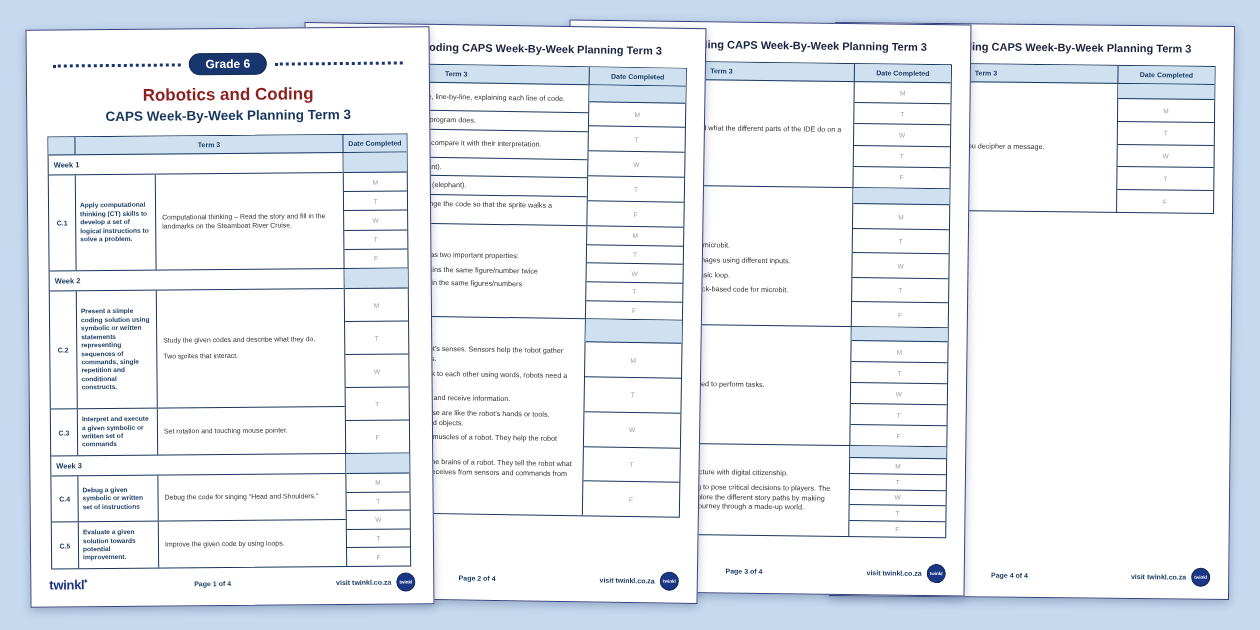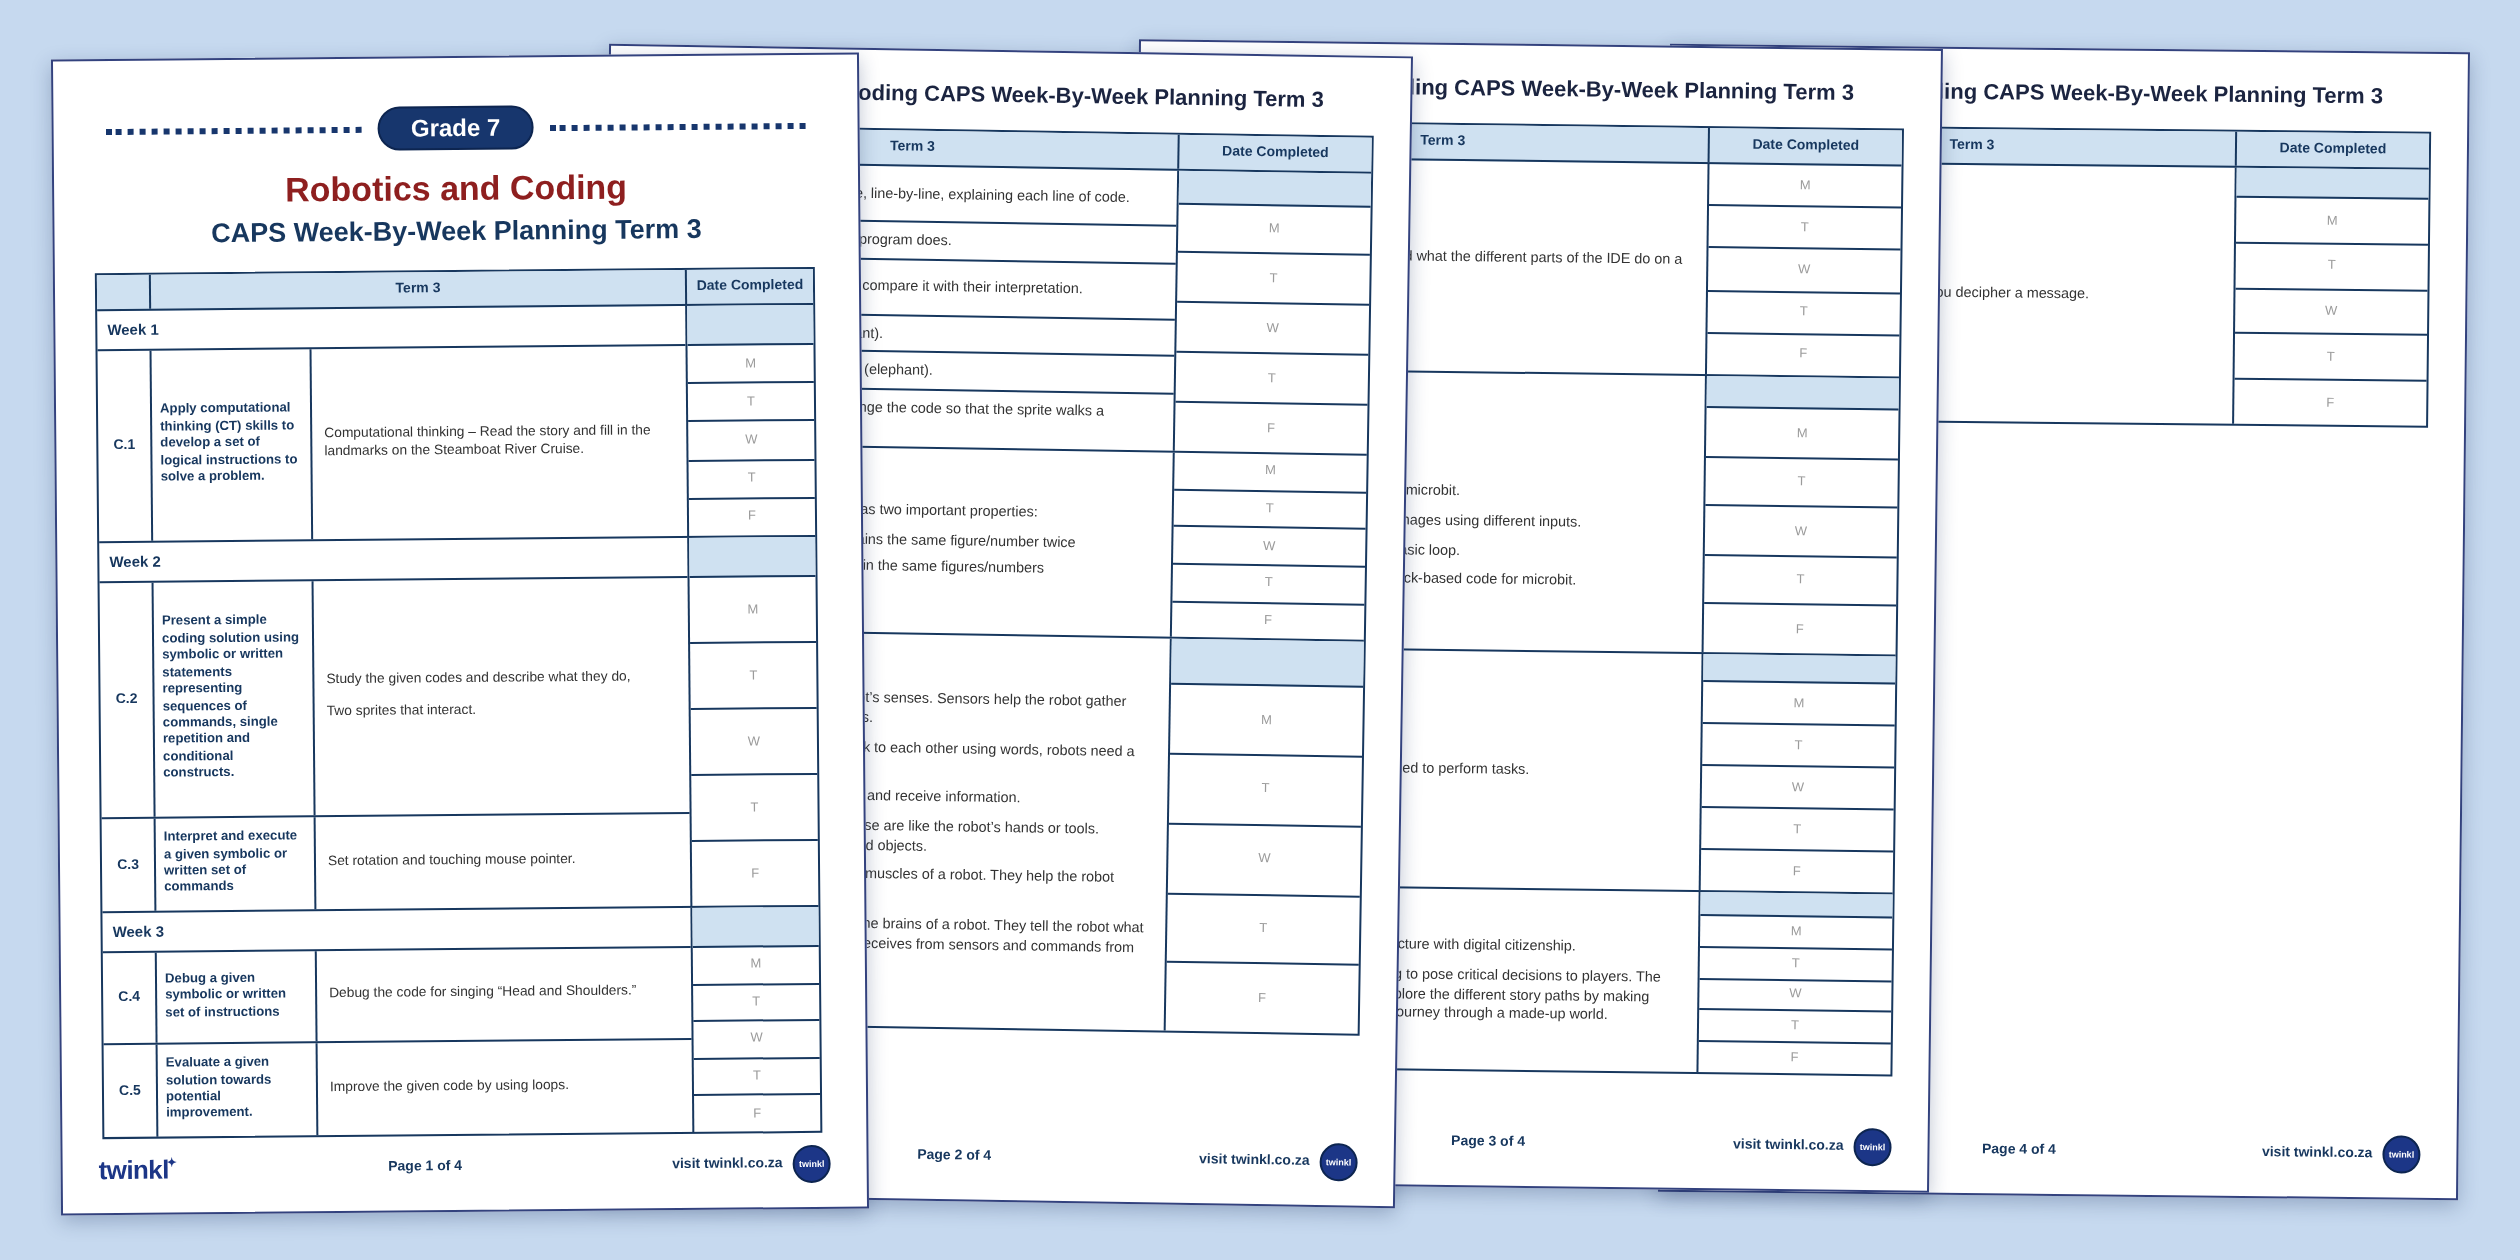--- a/index.html
+++ b/index.html
@@ -288,21 +288,21 @@
       <div class="visit-group">
         <span class="visit">visit twinkl.co.za</span>
         <span class="circle-logo">twinkl</span>
       </div>
     </div>
   </div>
 
   <div class="page page1">
     <div class="badge-row">
       <div class="dots"></div>
-      <div class="badge">Grade 7</div>
+      <div class="badge">Grade 6</div>
       <div class="dots"></div>
     </div>
     <div class="title">Robotics and Coding</div>
     <div class="subtitle">CAPS Week-By-Week Planning Term 3</div>
     <div class="front-table" id="front-table">
         <div class="f-header-row">
           <div class="fh-cell fh-code"></div>
           <div class="fh-cell fh-term">Term 3</div>
           <div class="fh-cell fh-date">Date Completed</div>
         </div>

